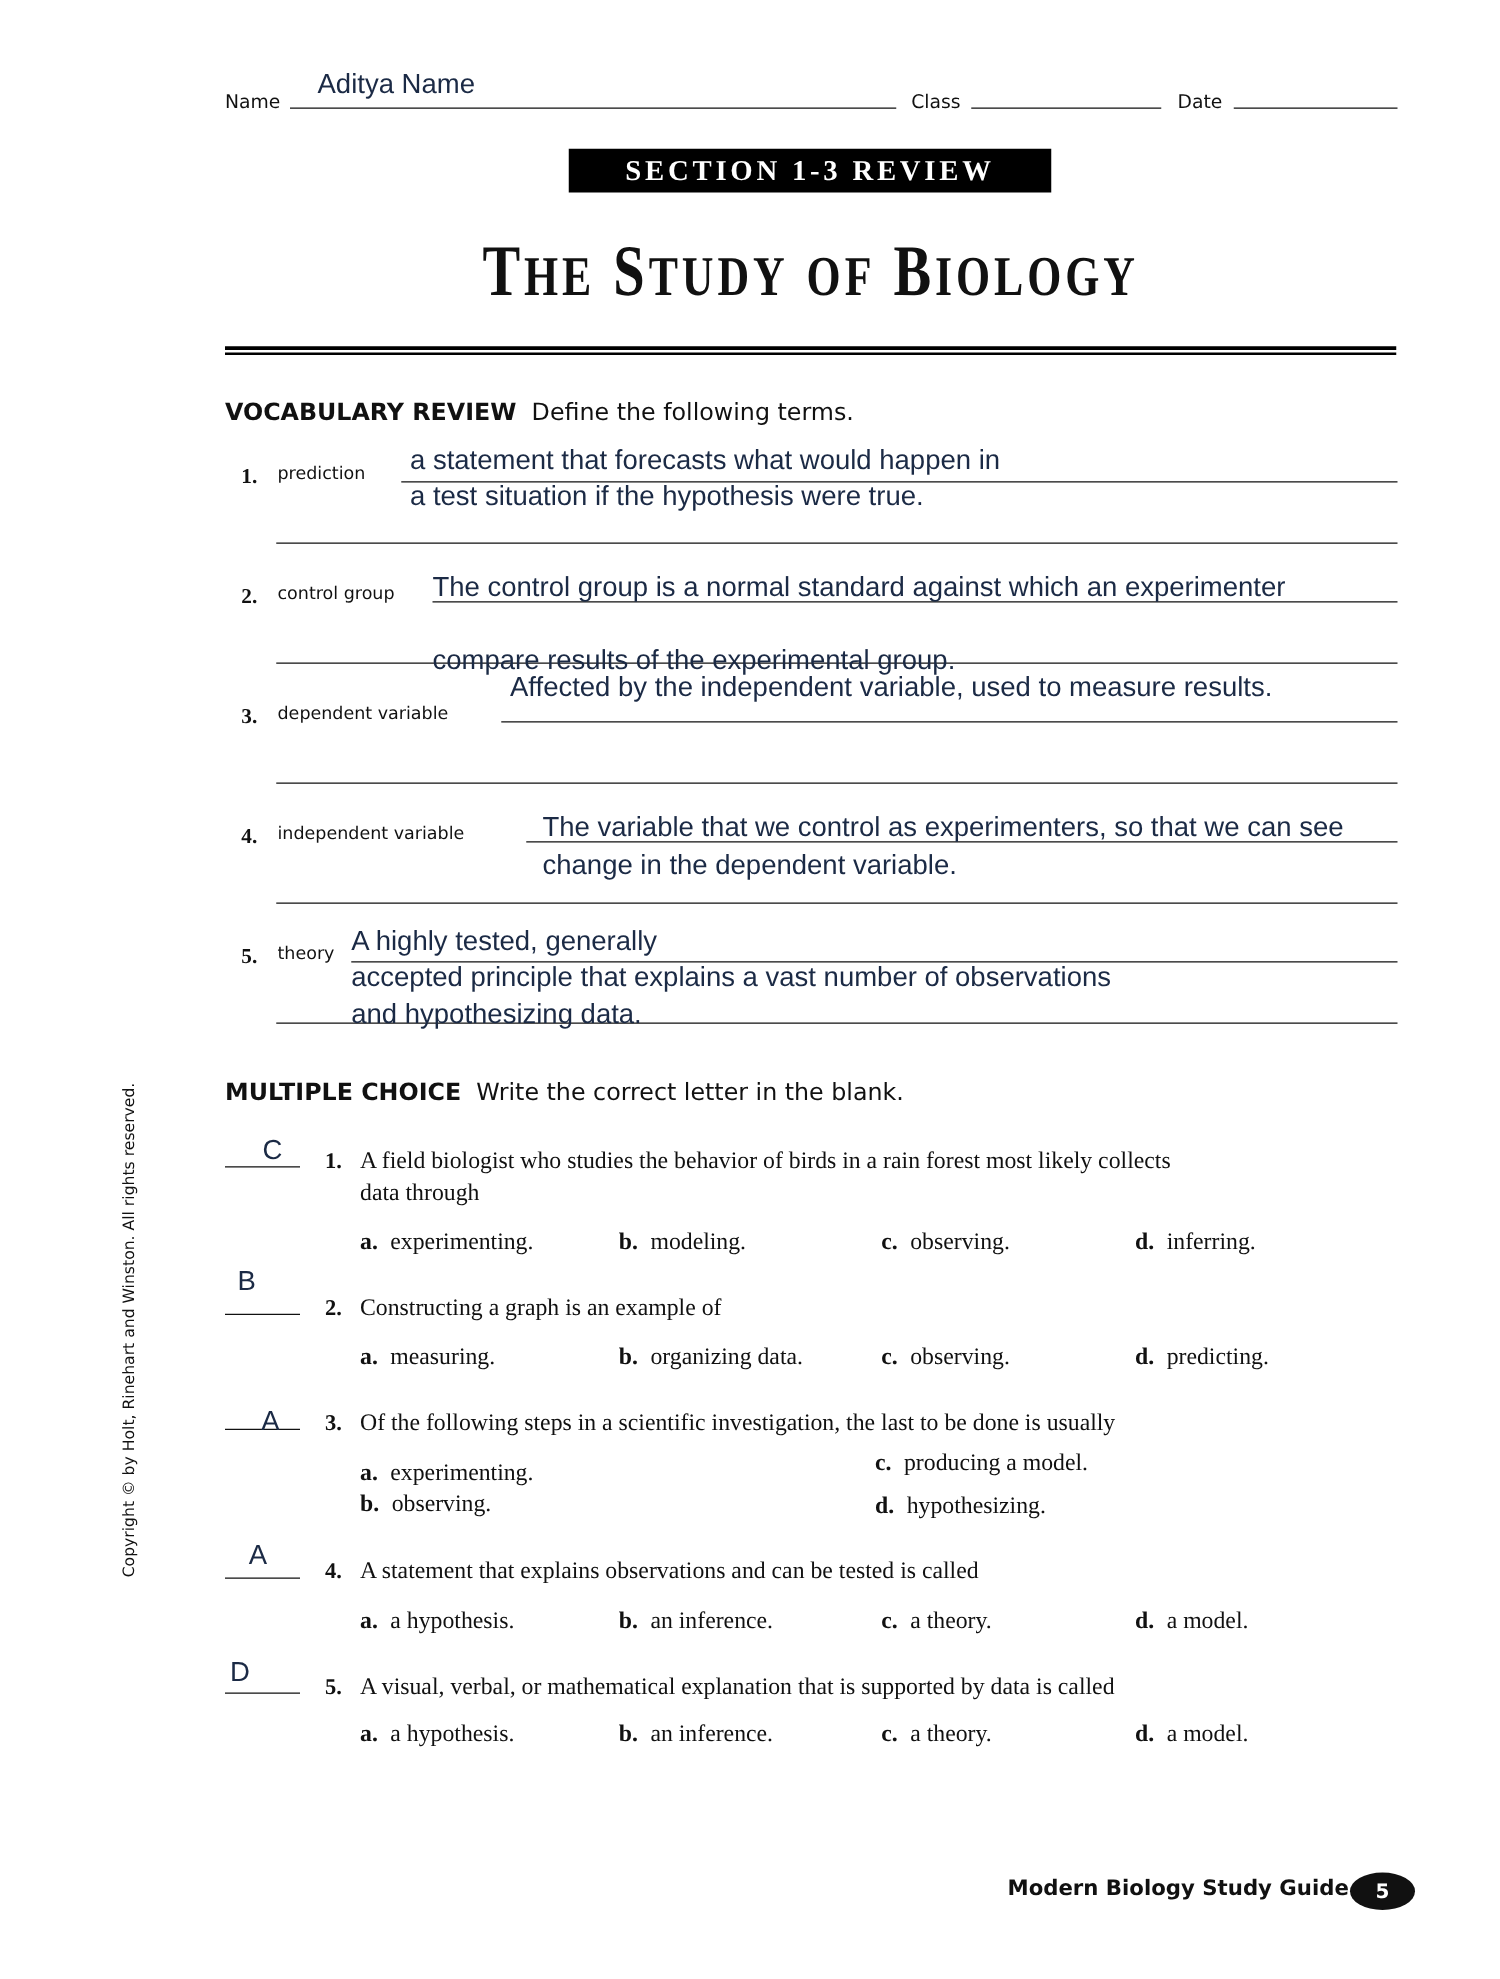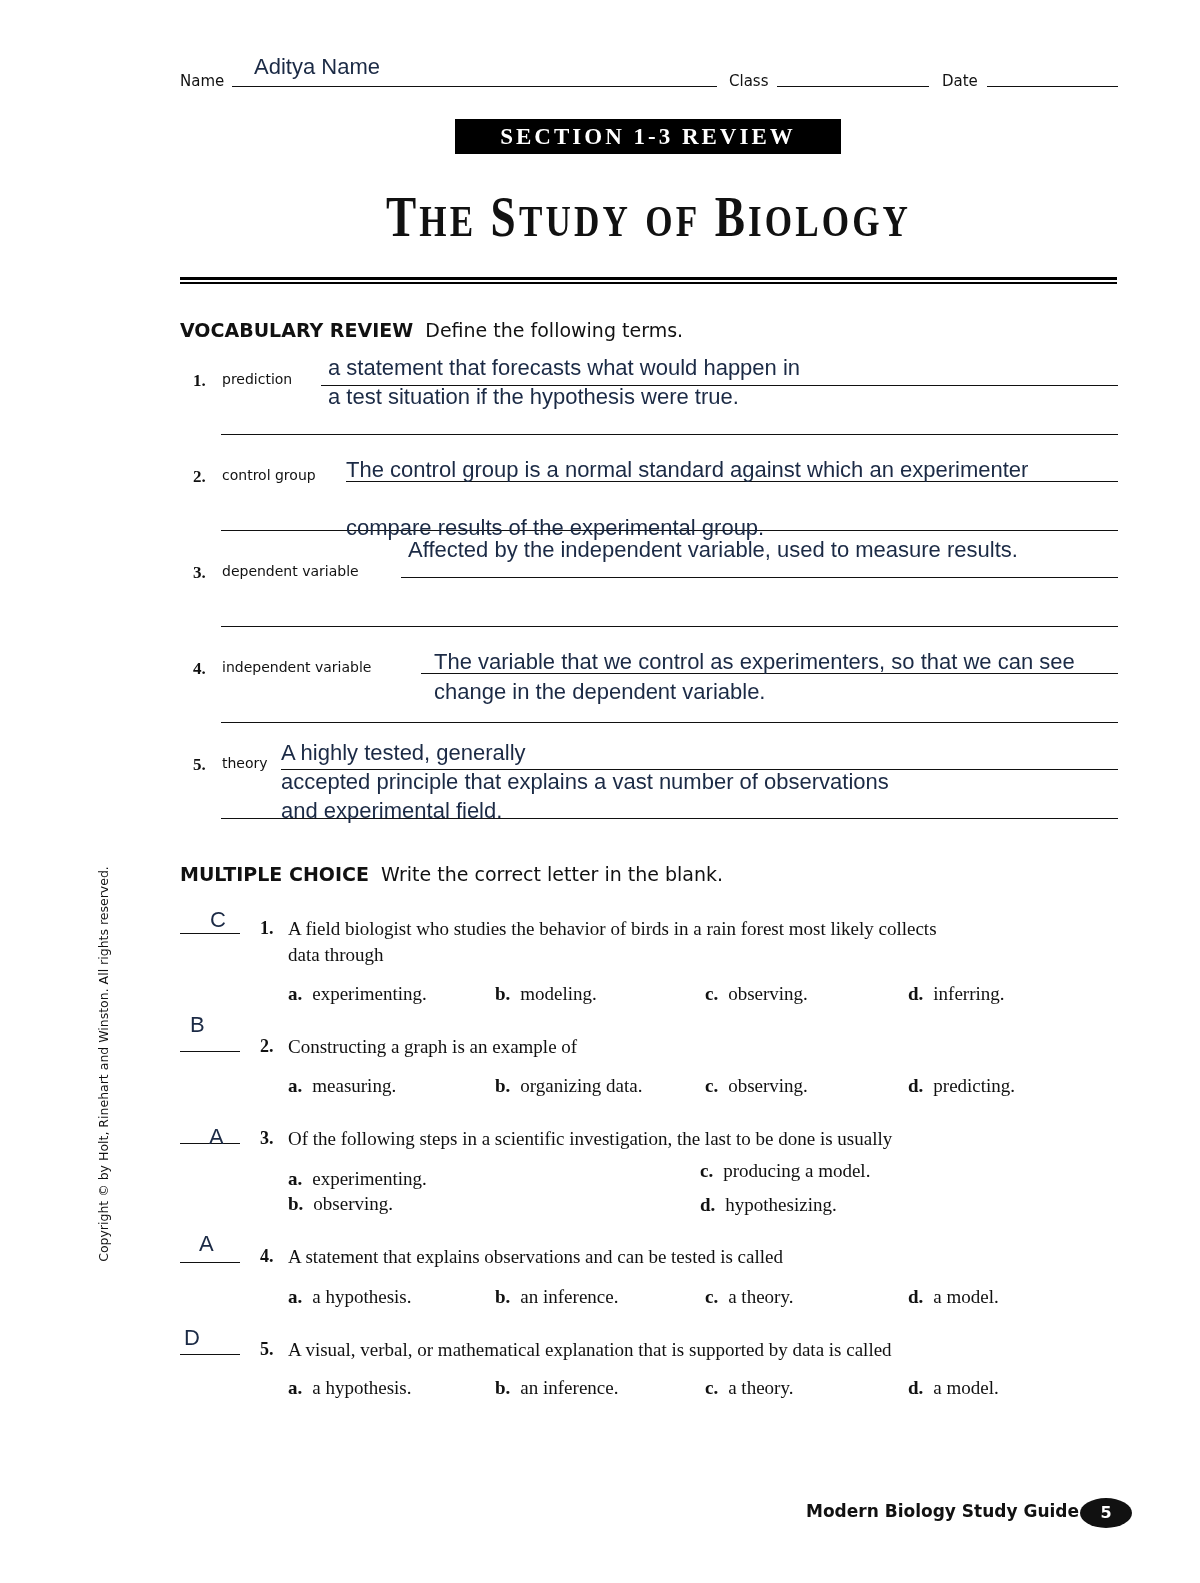--- a/index.html
+++ b/index.html
@@ -84,21 +84,21 @@
   <span class="abs hand" style="left:434px; top:679px;">change in the dependent variable.</span>
 </div>
 
 <div>
   <span class="num" style="left:193px; top:755px;">5.</span>
   <span class="term" style="left:222px; top:755px;">theory</span>
   <div class="line" style="left:281px; top:769px; width:837px;"></div>
   <div class="line" style="left:221px; top:818px; width:897px;"></div>
   <span class="abs hand" style="left:281px; top:740px;">A highly tested, generally</span>
   <span class="abs hand" style="left:281px; top:769px;">accepted principle that explains a vast number of observations</span>
-  <span class="abs hand" style="left:281px; top:798px;">and experimental field.</span>
+  <span class="abs hand" style="left:281px; top:798px;">and hypothesizing data.</span>
 </div>
 
 <div class="sec-head" style="top:863px;">
   <b>MULTIPLE CHOICE</b>&nbsp; <span>Write the correct letter in the blank.</span>
 </div>
 
 <div>
   <div class="line" style="left:180px; top:933px; width:60px;"></div>
   <span class="abs hand" style="left:210px; top:907px;">C</span>
   <span class="num" style="left:260px; top:918px; font-size:18px;">1.</span>

